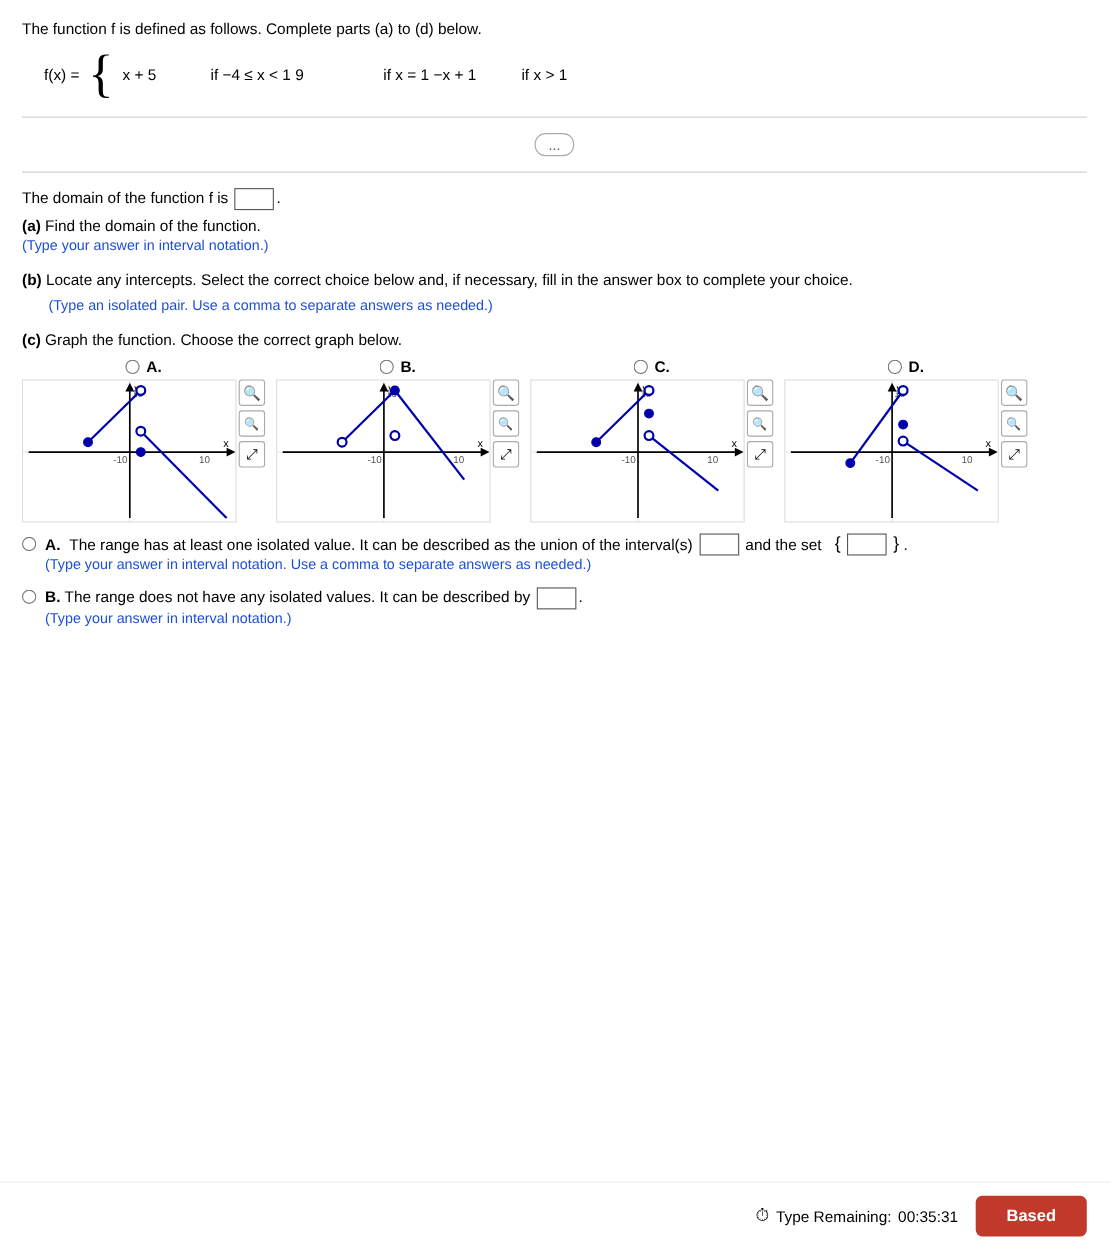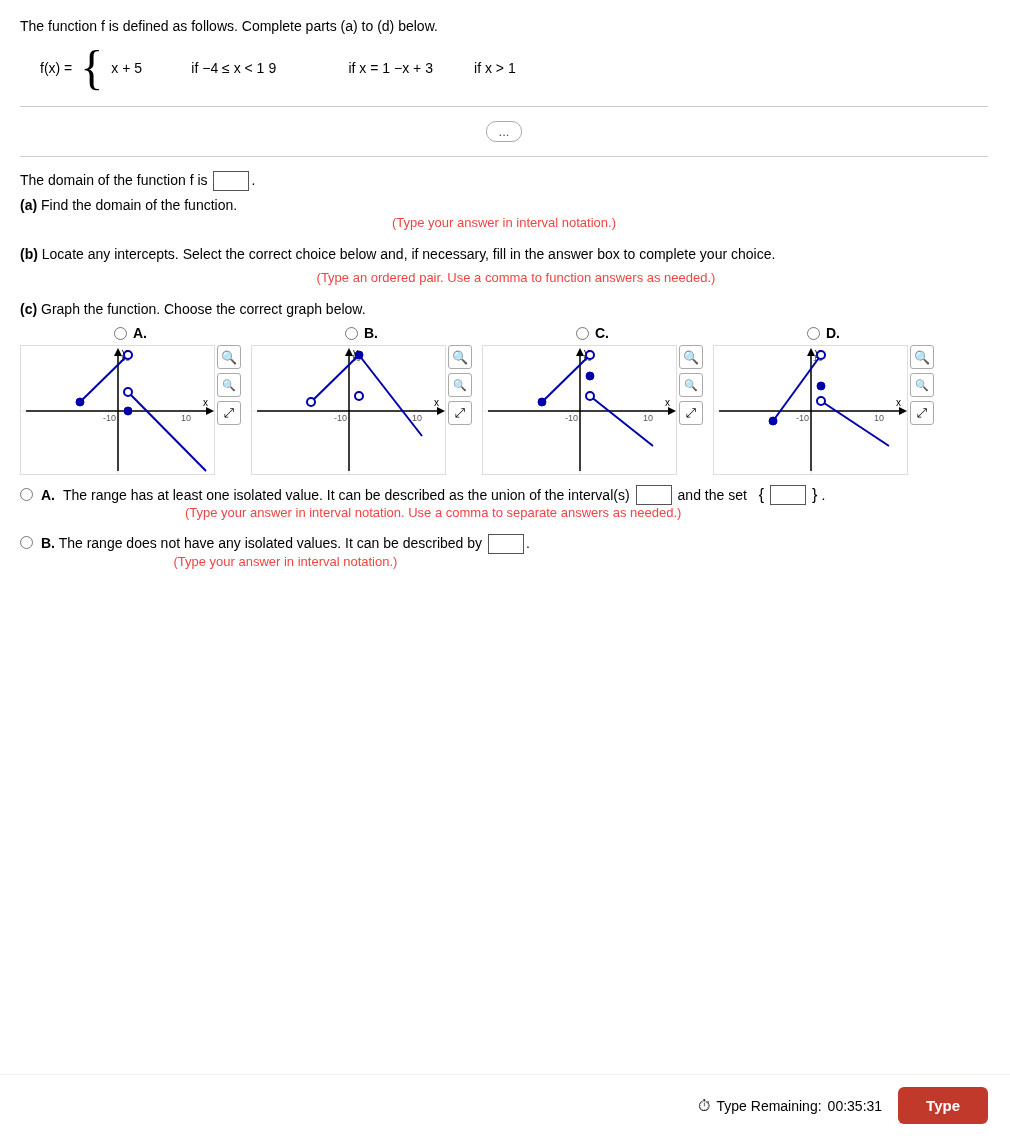--- a/index.html
+++ b/index.html
@@ -81,23 +81,22 @@
     .inline-input {
       display: inline-block;
       width: 36px;
       height: 20px;
       border: 1px solid #555;
       vertical-align: middle;
       margin: 0 2px;
     }
     .small-note {
       font-size: 13px;
-      color: #ef4444;
+      color: #1d4ed8;
       margin-bottom: 6px;
-      text-align: center;
     }
     .radio-group {
       margin: 8px 0;
     }
     .radio-option {
       display: flex;
       align-items: flex-start;
       margin-bottom: 8px;
       gap: 8px;
     }
@@ -216,21 +215,21 @@
     <div class="piecewise-table">
       <div class="piecewise-row">
         <span class="piecewise-expr">x + 5</span>
         <span>if  −4 ≤ x &lt; 1</span>
       </div>
       <div class="piecewise-row">
         <span class="piecewise-expr">9</span>
         <span>if  x = 1</span>
       </div>
       <div class="piecewise-row">
-        <span class="piecewise-expr">−x + 3</span>
+        <span class="piecewise-expr">−x + 1</span>
         <span>if  x &gt; 1</span>
       </div>
     </div>
   </div>
 
   <hr class="divider">
 
   <div class="ellipsis-btn">
     <button>...</button>
   </div>
@@ -248,21 +247,21 @@
     </p>
     <p class="small-note">(Type your answer in interval notation.)</p>
   </div>
 
   <div class="section">
     <p class="section-text">
       <span class="section-label">(b)</span>
       <span> </span><span>Locate any intercepts. Select the correct choice below and, if necessary, fill in the answer box to complete your choice.</span>
     </p>
     <div class="radio-group">
-      <div class="small-note" style="margin-left:24px;">(Type an ordered pair. Use a comma to function answers as needed.)</div>
+      <div class="small-note" style="margin-left:24px;">(Type an isolated pair. Use a comma to separate answers as needed.)</div>
     </div>
   </div>
 
   <div class="section graph-section">
     <p class="section-text">
       <span class="section-label">(c)</span>
       <span> </span><span>Graph the function. Choose the correct graph below.</span>
     </p>
     <div class="graph-choices-row">
 
@@ -462,14 +461,14 @@
     </div>
   </div>
 </div>
 
 <div class="bottom-bar">
   <div class="timer-area">
     <span class="timer-icon">⏱</span>
     <span>Type Remaining:</span>
     <span>00:35:31</span>
   </div>
-  <button class="next-btn">Type</button>
+  <button class="next-btn">Based</button>
 </div>
 
 </body></html>

